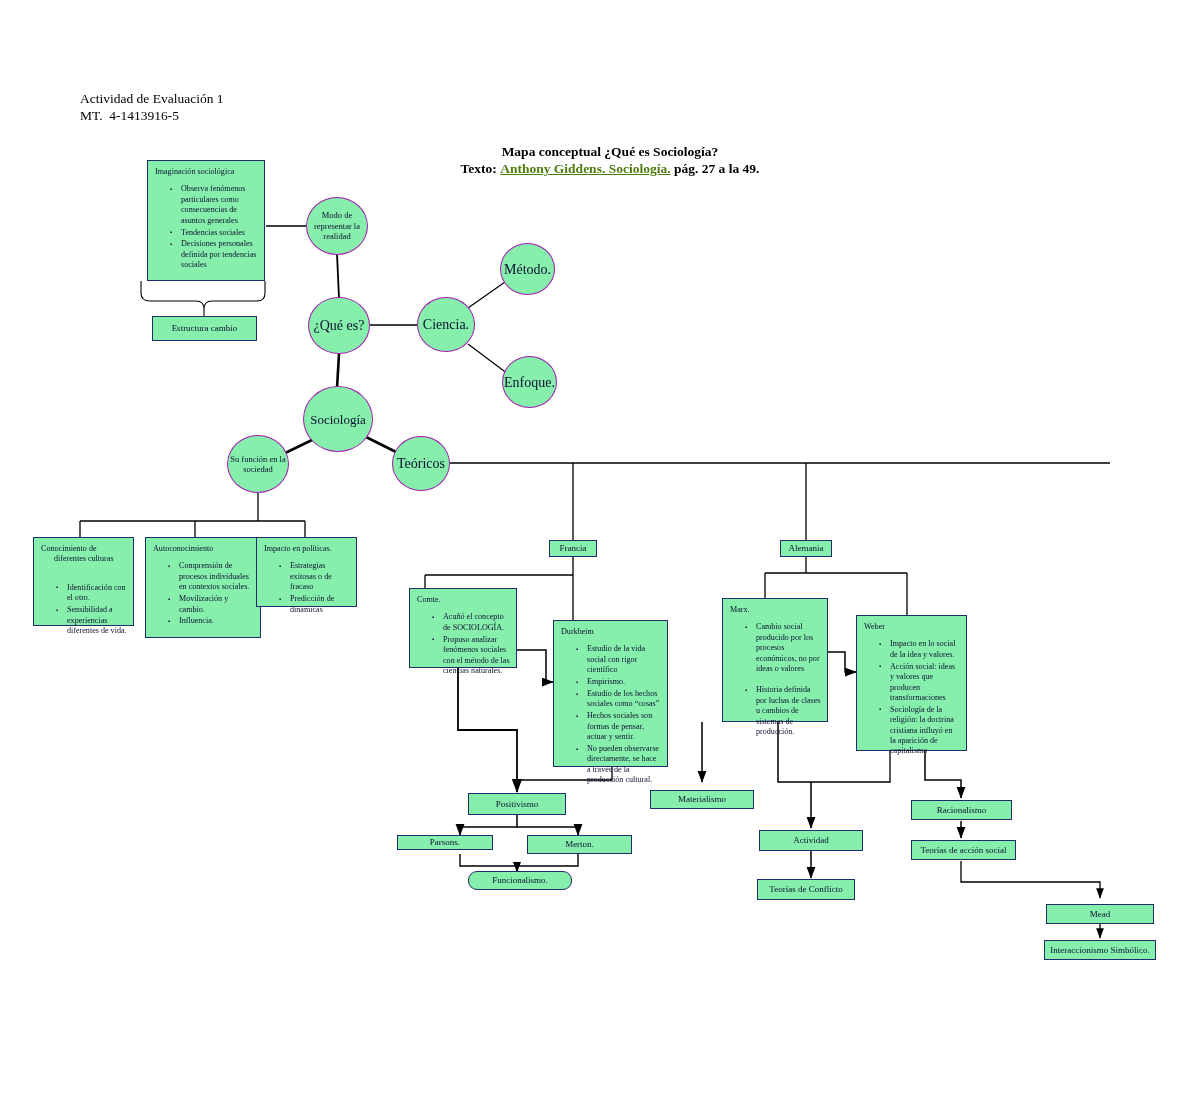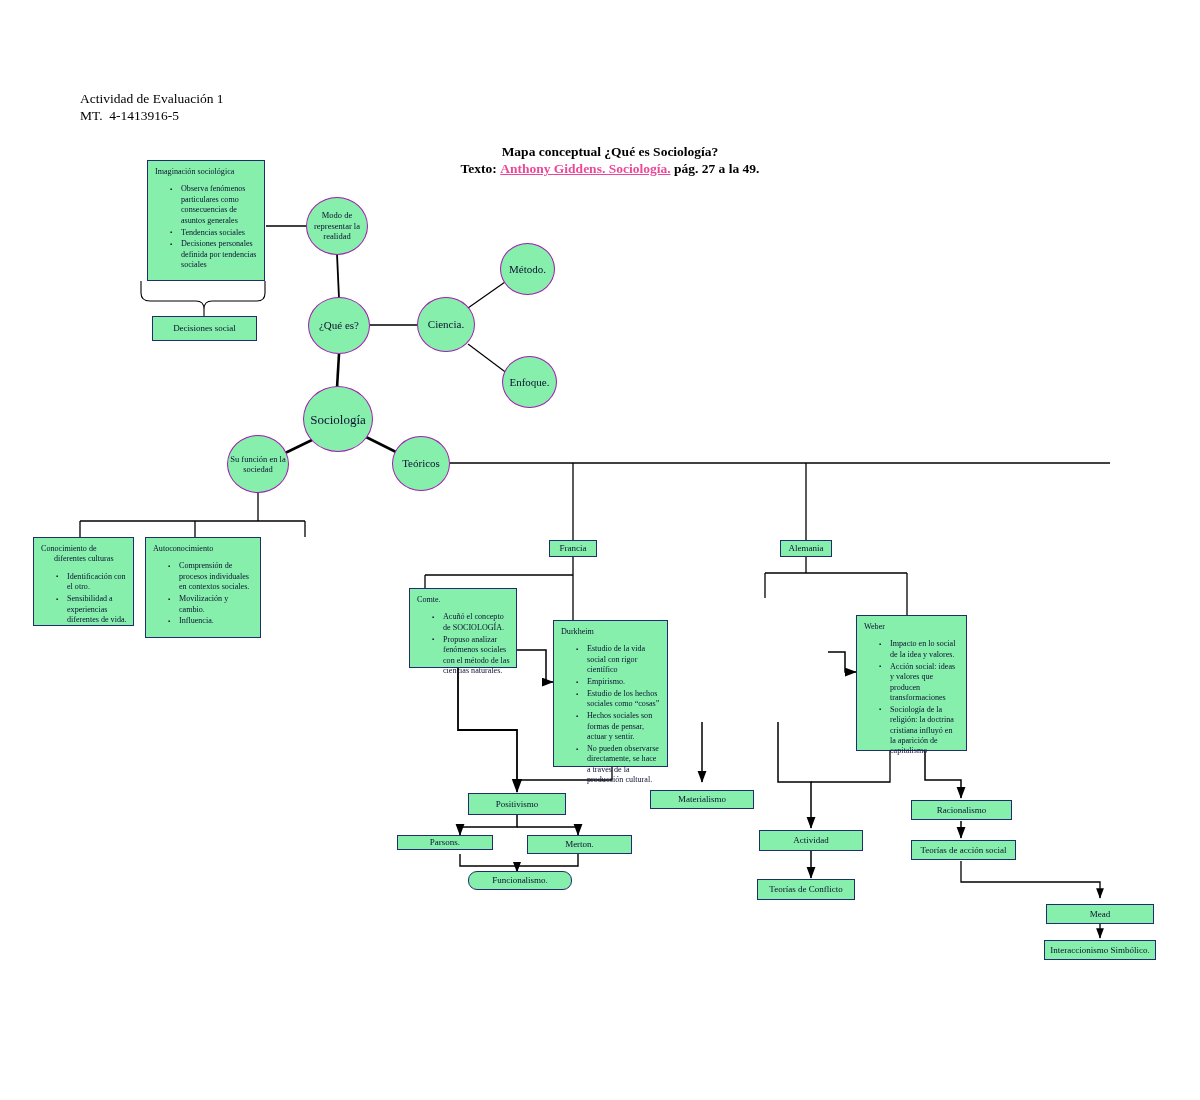--- a/index.html
+++ b/index.html
@@ -46,21 +46,21 @@
     left: 360px;
     top: 143px;
     width: 500px;
     text-align: center;
     font-weight: bold;
     font-size: 13.5px;
     line-height: 17px;
   }
   .title-wrap .ln { display: block; white-space: nowrap; }
   .link {
-    color: #ec4899;
+    color: #4d7c0f;
     text-decoration: underline;
   }
 
   
   .node {
     position: absolute;
     background: #86efac;
     border: 1px solid #1f2d6e;
     box-sizing: border-box;
     color: #0d1030;
@@ -71,21 +71,21 @@
     border: 1px solid #a21caf;
     display: flex;
     align-items: center;
     justify-content: center;
     text-align: center;
     font-size: 8.5px;
     line-height: 10.5px;
     padding: 2px;
   }
   .ellipse.big { font-size: 13px; line-height: 15px; }
-  .ellipse.med { font-size: 11px; line-height: 11px; }
+  .ellipse.med { font-size: 14px; line-height: 11px; }
 
   .rect {
     display: flex;
     align-items: center;
     justify-content: center;
     text-align: center;
     font-size: 9px;
     line-height: 11px;
   }
 
@@ -113,21 +113,21 @@
     content: "\25AA";
     position: absolute;
     left: 0;
     top: -0.5px;
     font-size: 6px;
   }
   .textbox li.gap { margin-top: 11px; }
 
   .hd-indent {
     display: block;
-    margin-bottom: 7px;
+    margin-bottom: 18px;
   }
   .hd-indent .l2 { display: block; padding-left: 13px; }
 </style>
 </head>
 <body>
 
 <div id="canvas">
 
   <svg id="edges" viewBox="0 0 1200 1100">
     <defs>
@@ -220,21 +220,21 @@
 
   <div class="node textbox" style="left:147px; top:160px; width:118px; height:121px;">
     <span class="hd">Imaginación sociológica</span>
     <ul>
       <li>Observa fenómenos particulares como consecuencias de asuntos generales</li>
       <li>Tendencias sociales</li>
       <li>Decisiones personales definida por tendencias sociales</li>
     </ul>
   </div>
 
-  <div class="node rect" style="left:152px; top:316px; width:105px; height:25px;">Decisiones social</div>
+  <div class="node rect" style="left:152px; top:316px; width:105px; height:25px;">Estructura cambio</div>
 
   <div class="ellipse node" style="left:306px; top:197px; width:62px; height:58px;">Modo de representar la realidad</div>
 
   <div class="ellipse node med" style="left:308px; top:297px; width:62px; height:57px;">¿Qué es?</div>
 
   <div class="ellipse node med" style="left:417px; top:297px; width:58px; height:55px;">Ciencia.</div>
 
   <div class="ellipse node med" style="left:500px; top:243px; width:55px; height:52px;">Método.</div>
 
   <div class="ellipse node med" style="left:502px; top:356px; width:55px; height:52px;">Enfoque.</div>
@@ -258,20 +258,27 @@
 
   <div class="node textbox" style="left:145px; top:537px; width:116px; height:101px;font-family:Liberation Serif, serif;">
     <span class="hd">Autoconocimiento</span>
     <ul>
       <li>Comprensión de procesos individuales en contextos sociales.</li>
       <li>Movilización y cambio.</li>
       <li>Influencia.</li>
     </ul>
   </div>
 
+  <div class="node textbox" style="left:256px; top:537px; width:101px; height:70px;">
+    <span class="hd">Impacto en políticas.</span>
+    <ul>
+      <li>Estrategias exitosas o de fracaso</li>
+      <li>Predicción de dinámicas</li>
+    </ul>
+  </div>
 
   <div class="node rect" style="left:549px; top:540px; width:48px; height:17px;">Francia</div>
 
   <div class="node rect" style="left:780px; top:540px; width:52px; height:17px;">Alemania</div>
 
   <div class="node textbox" style="left:409px; top:588px; width:108px; height:80px;">
     <span class="hd">Comte.</span>
     <ul>
       <li>Acuñó el concepto de SOCIOLOGÍA.</li>
       <li>Propuso analizar fenómenos sociales con el método de las ciencias naturales.</li>
@@ -282,20 +289,27 @@
     <span class="hd">Durkheim</span>
     <ul>
       <li>Estudio de la vida social con rigor científico</li>
       <li>Empirismo.</li>
       <li>Estudio de los hechos sociales como “cosas”</li>
       <li>Hechos sociales son formas de pensar, actuar y sentir.</li>
       <li>No pueden observarse directamente, se hace a través de la producción cultural.</li>
     </ul>
   </div>
 
+  <div class="node textbox" style="left:722px; top:598px; width:106px; height:124px;">
+    <span class="hd">Marx.</span>
+    <ul>
+      <li>Cambio social producido por los procesos económicos, no por ideas o valores</li>
+      <li class="gap">Historia definida por luchas de clases u cambios de sistemas de producción.</li>
+    </ul>
+  </div>
 
   <div class="node textbox" style="left:856px; top:615px; width:111px; height:136px;">
     <span class="hd">Weber</span>
     <ul>
       <li>Impacto en lo social de la idea y valores.</li>
       <li>Acción social: ideas y valores que producen transformaciones</li>
       <li>Sociología de la religión: la doctrina cristiana influyó en la aparición de capitalismo</li>
     </ul>
   </div>
 

